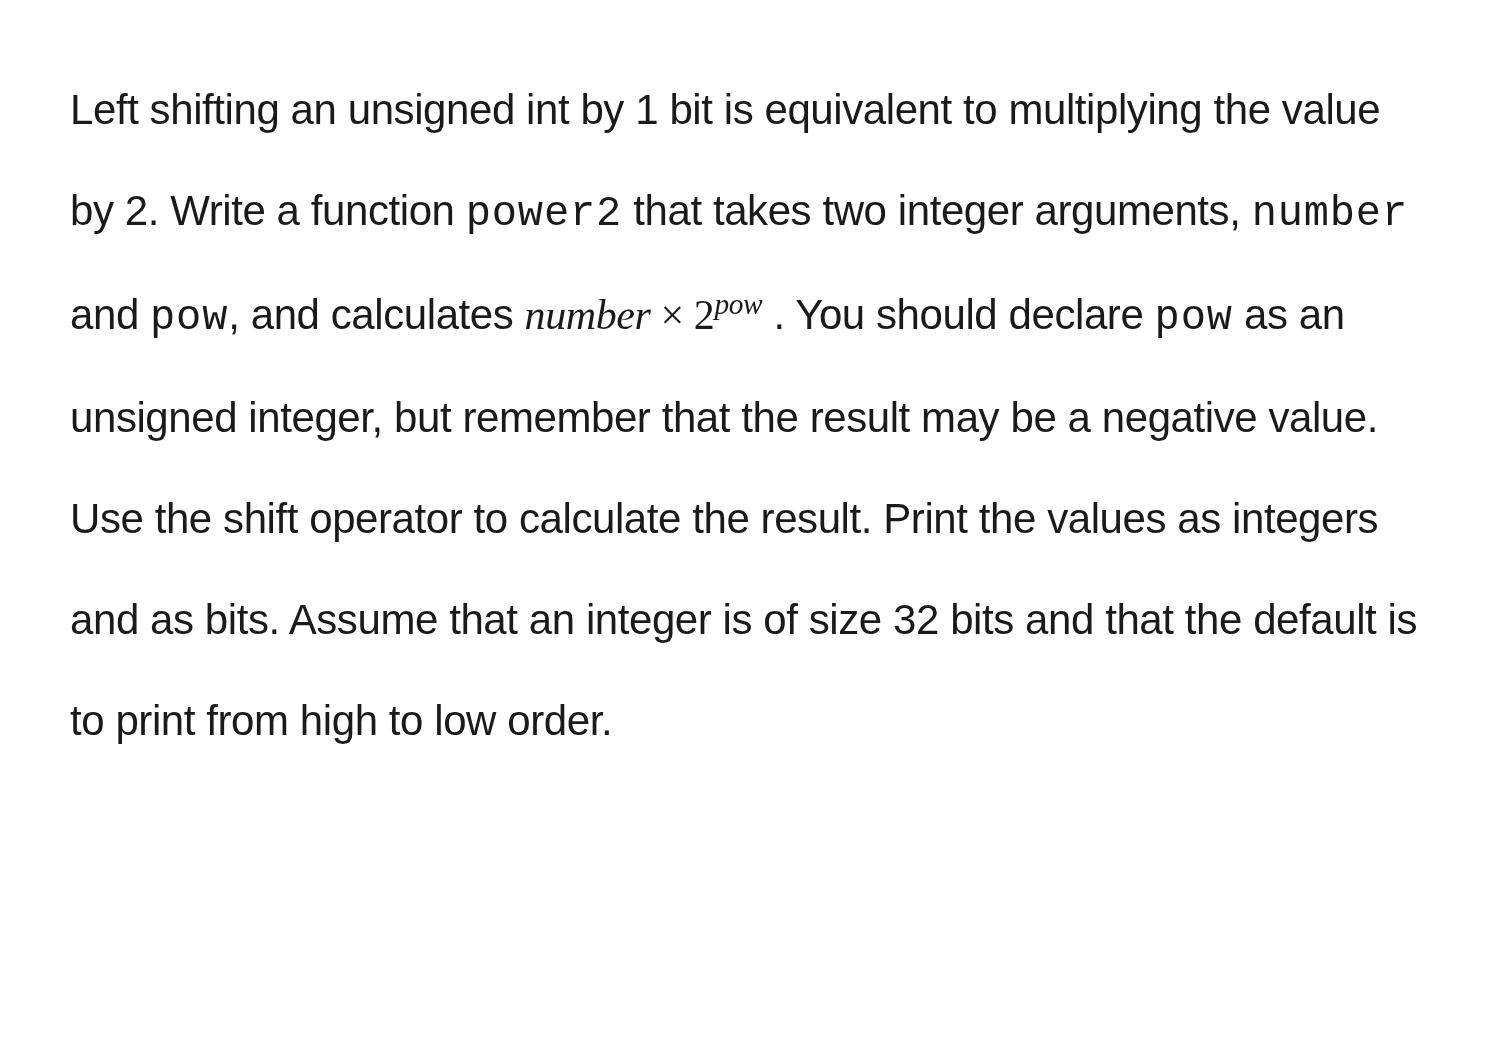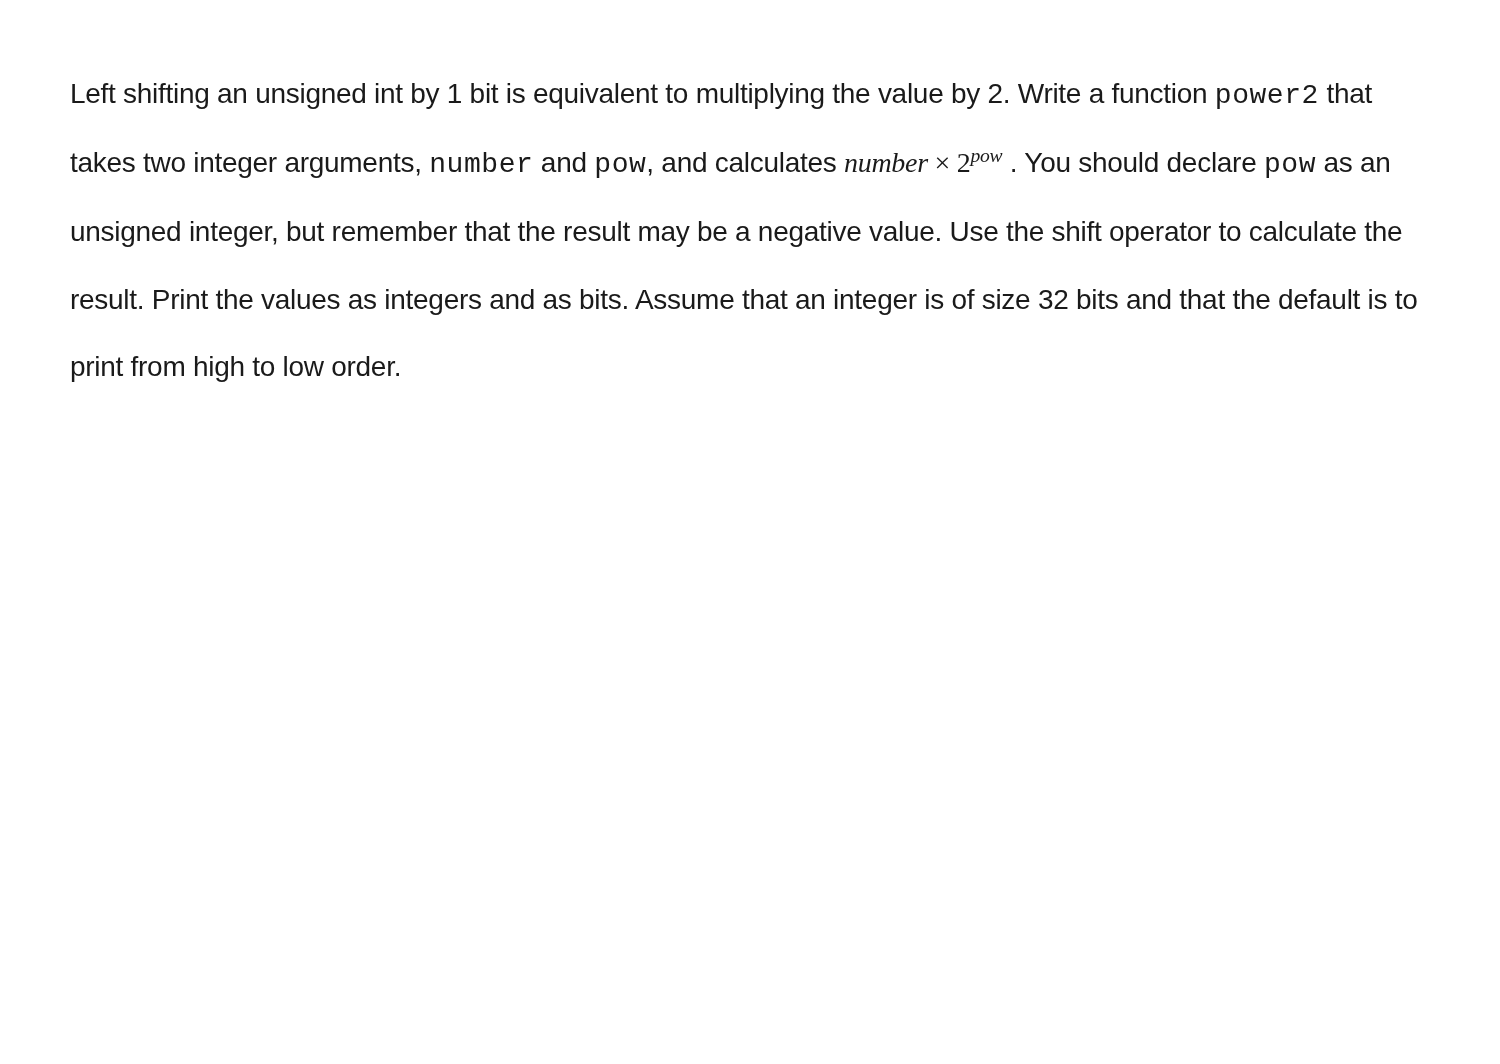--- a/index.html
+++ b/index.html
@@ -9,21 +9,21 @@
     }
     body {
       width: 1500px;
       height: 1064px;
       background: #ffffff;
       font-family: -apple-system, BlinkMacSystemFont, "Segoe UI", Helvetica, Arial, sans-serif;
       padding: 60px 70px 60px 70px;
       color: #1a1a1a;
     }
     .content {
-      font-size: 28px;
+      font-size: 42px;
       line-height: 2.4;
       letter-spacing: -0.01em;
     }
     .code {
       font-family: "Courier New", Courier, monospace;
       letter-spacing: 0.02em;
     }
     .math {
       font-family: "Times New Roman", Times, serif;
       font-style: italic;

